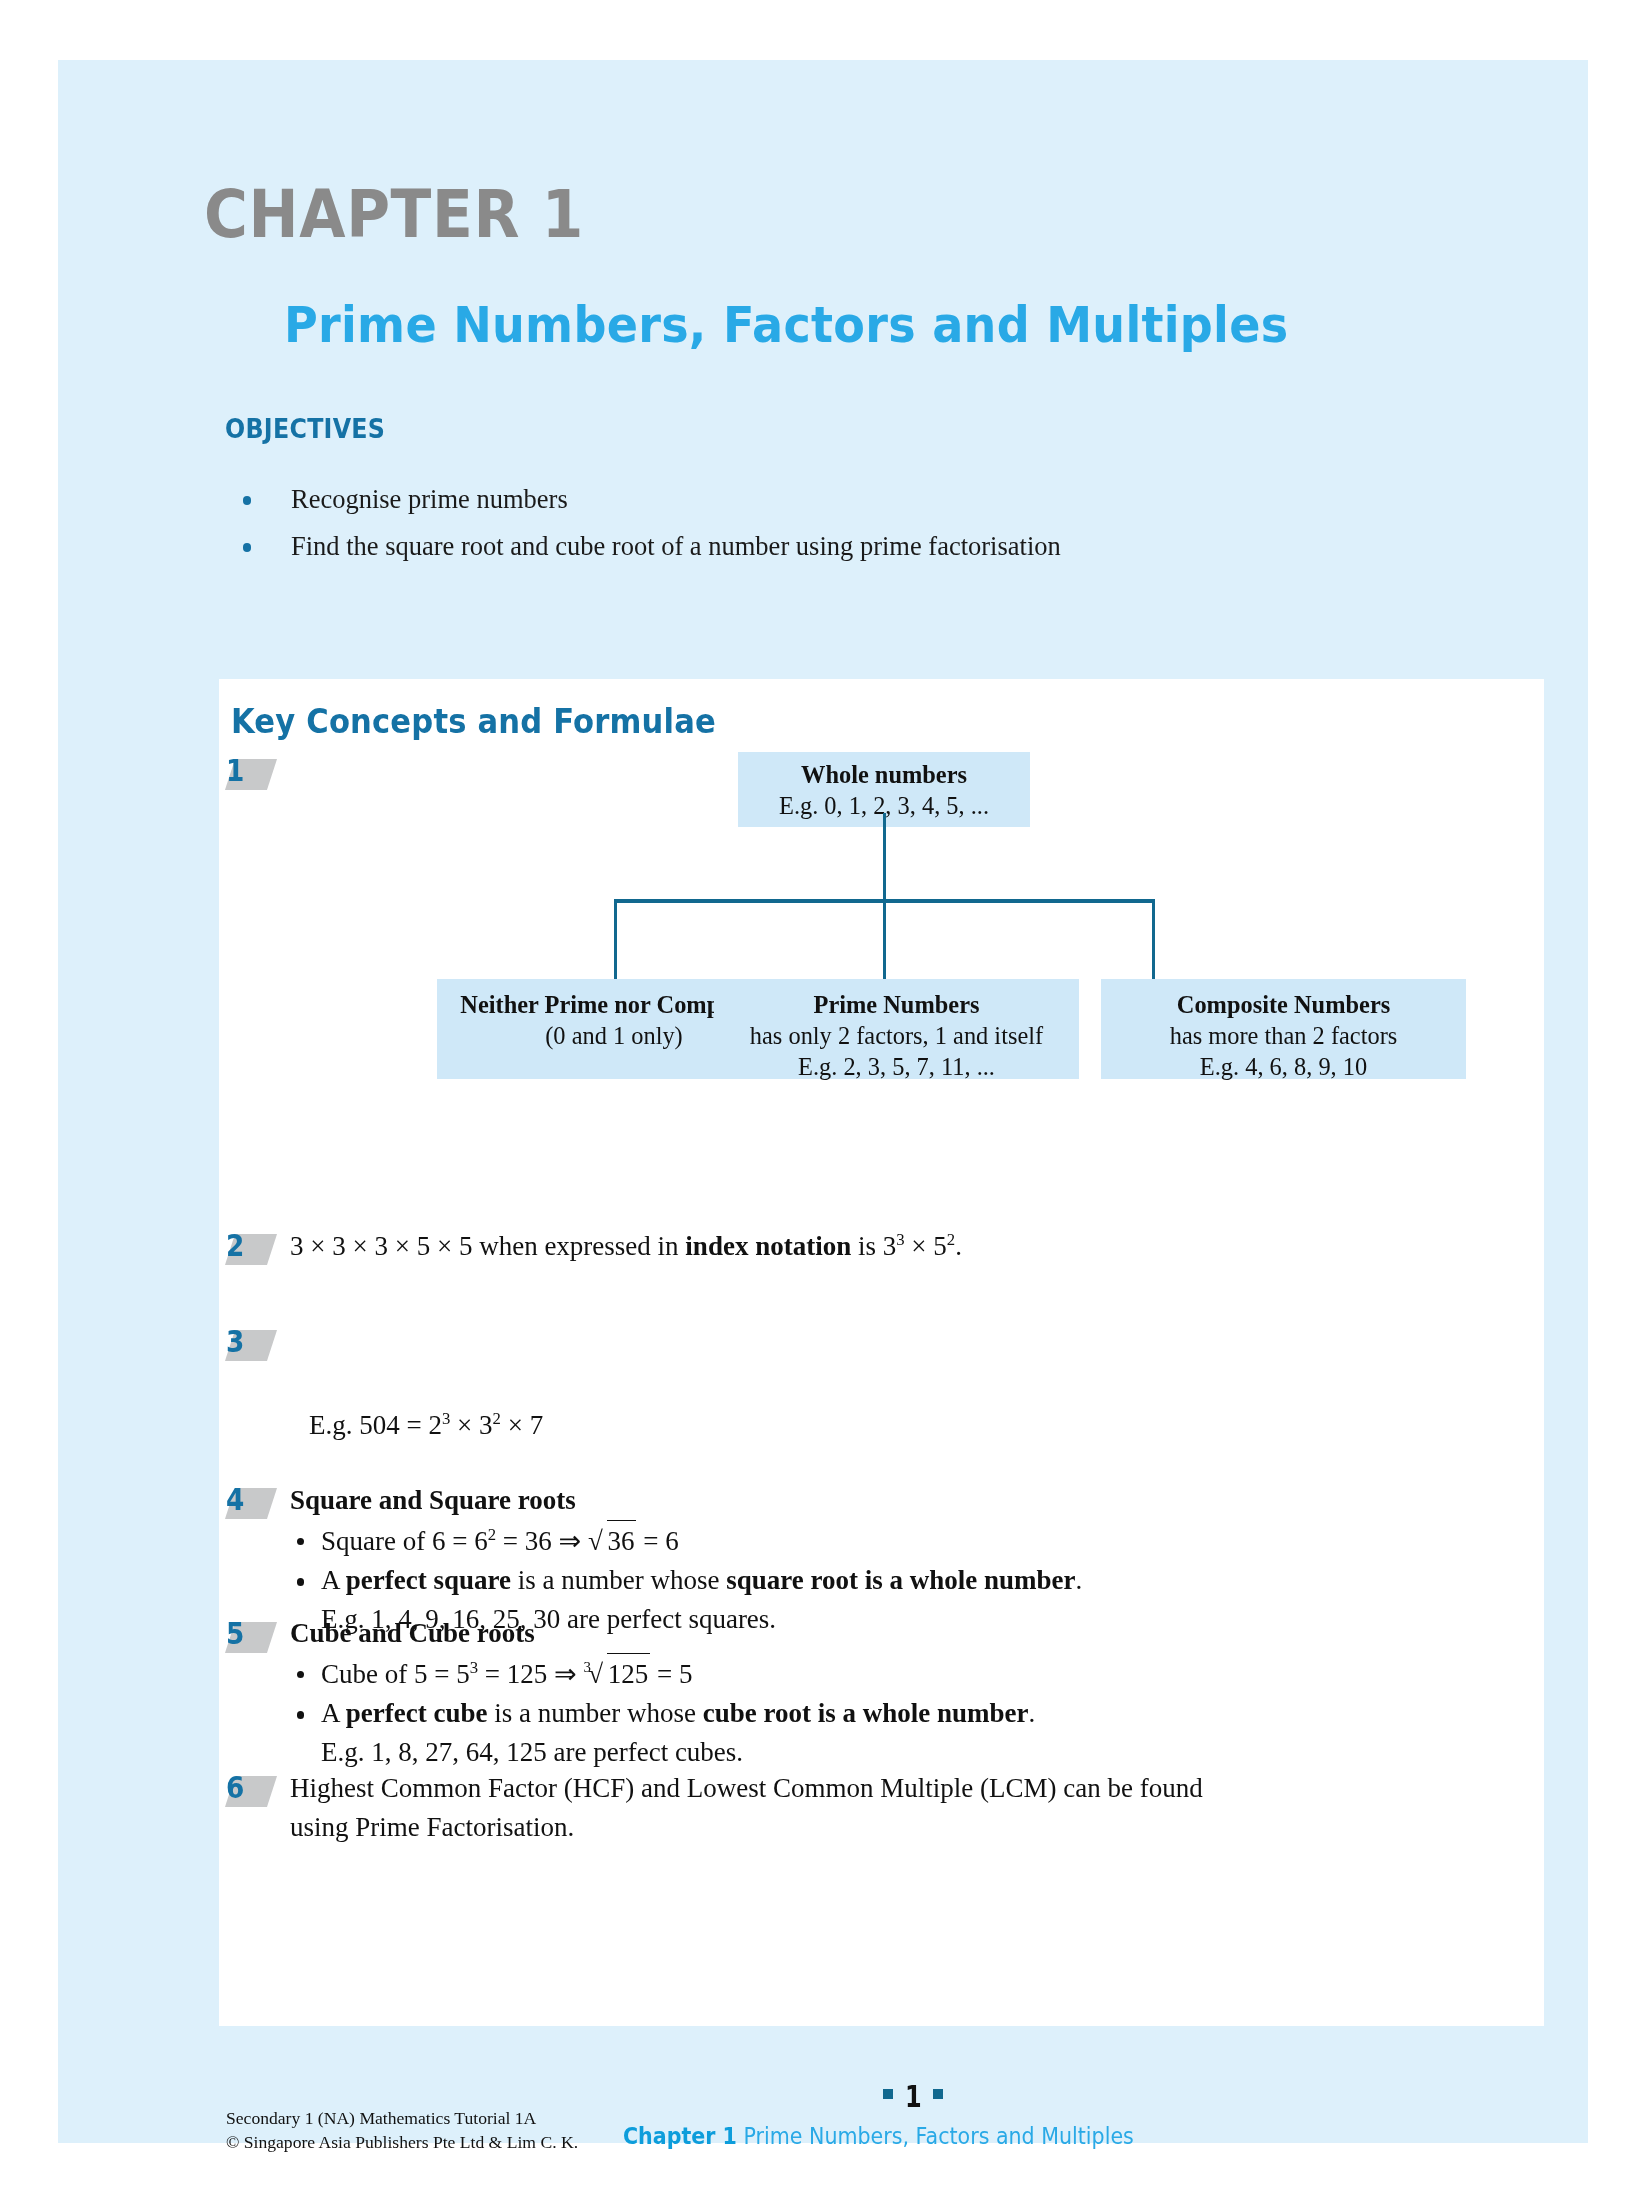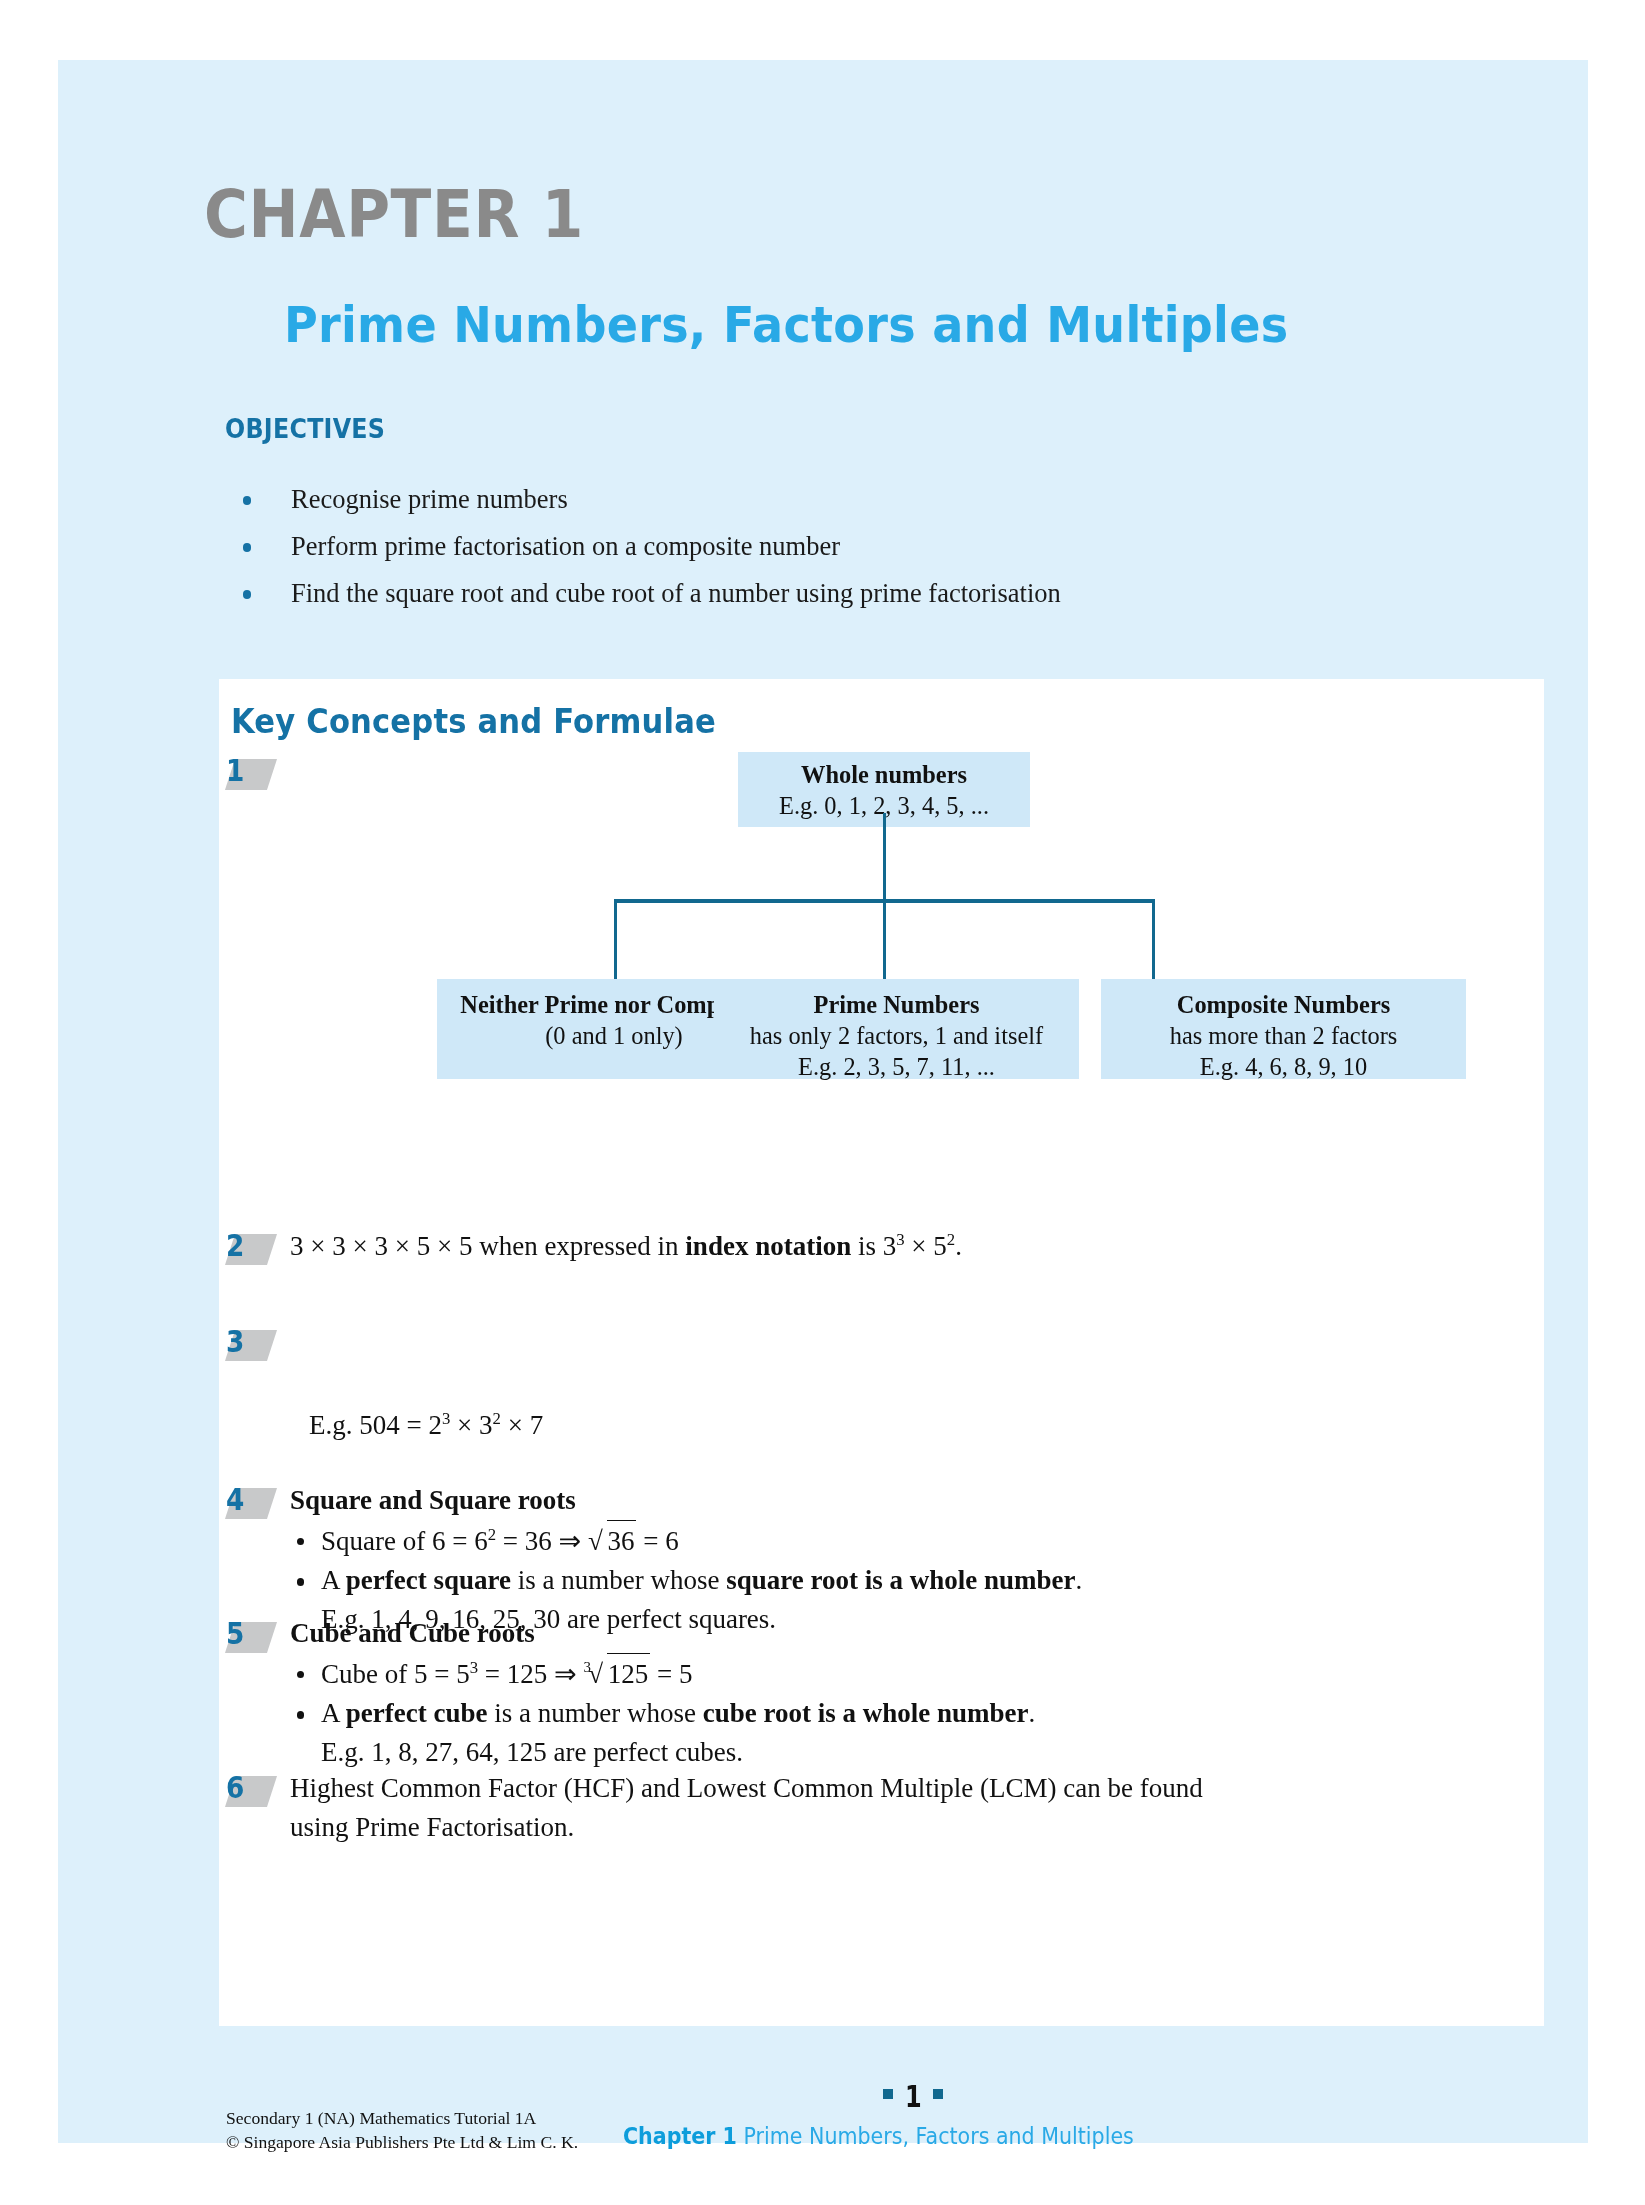--- a/index.html
+++ b/index.html
@@ -258,24 +258,20 @@
 
   <div class="chapter-word">CHAPTER 1</div>
   <div class="chapter-title">Prime Numbers, Factors and Multiples</div>
 
   <div class="objectives-head">OBJECTIVES</div>
 
   <ul class="objectives-list">
     <li>
       <span class="obj-bullet"></span>
       <span>Recognise prime numbers</span>
-    </li>
-    <li>
-      <span class="obj-bullet"></span>
-      <span>Perform prime factorisation on a composite number</span>
     </li>
     <li>
       <span class="obj-bullet"></span>
       <span>Find the square root and cube root of a number using prime factorisation</span>
     </li>
   </ul>
 
   <div id="panel">
 
     <div class="panel-head">Key Concepts and Formulae</div>

